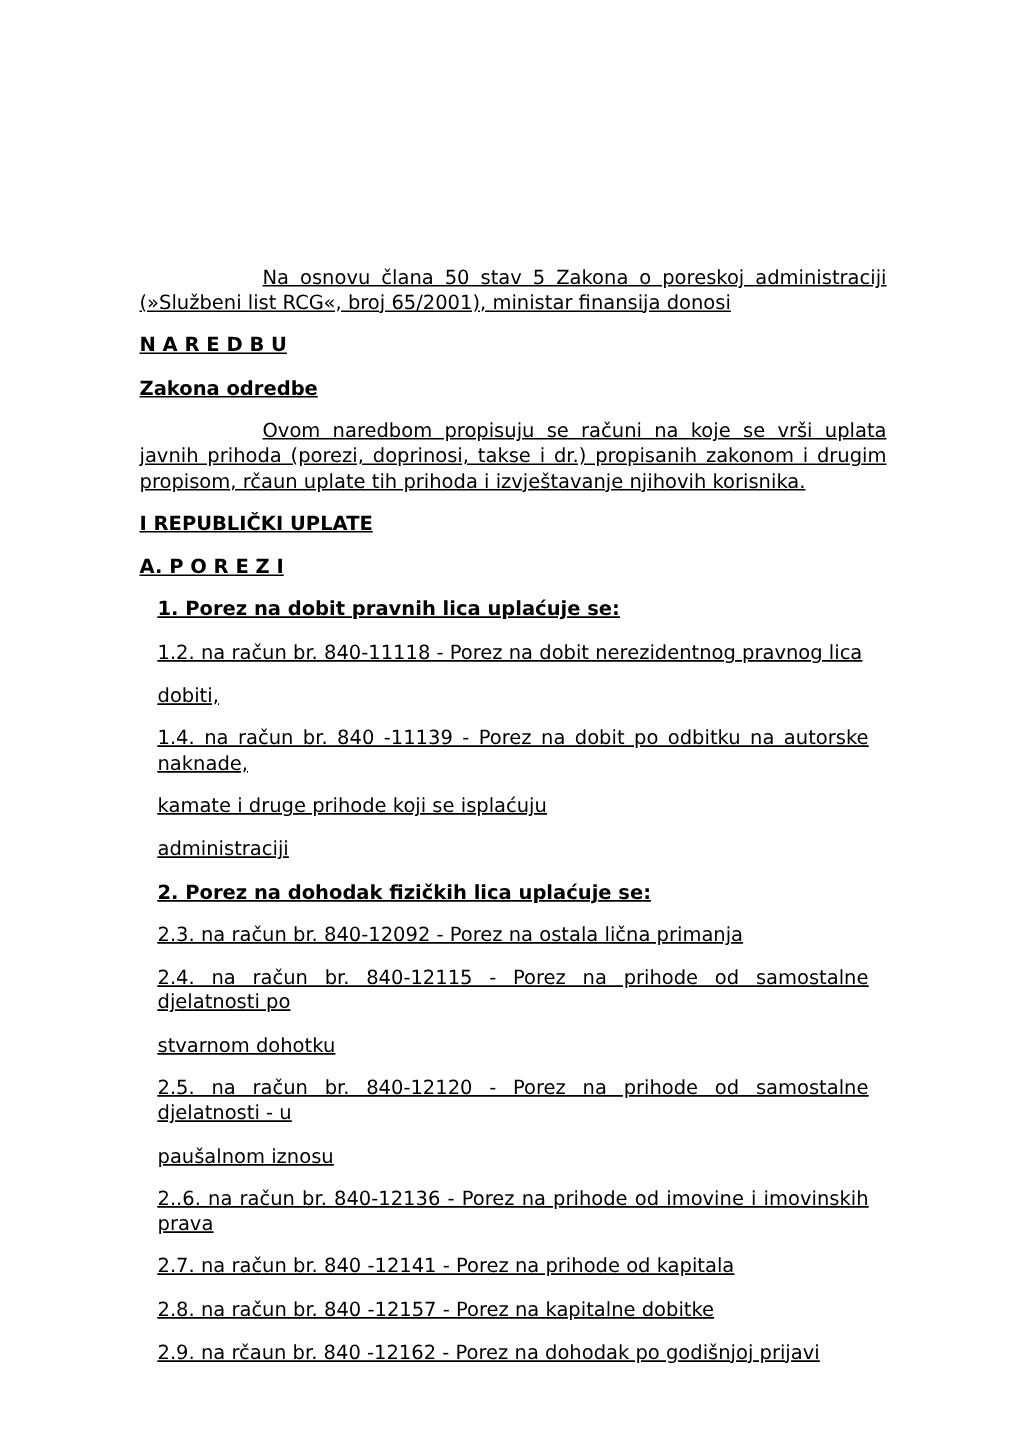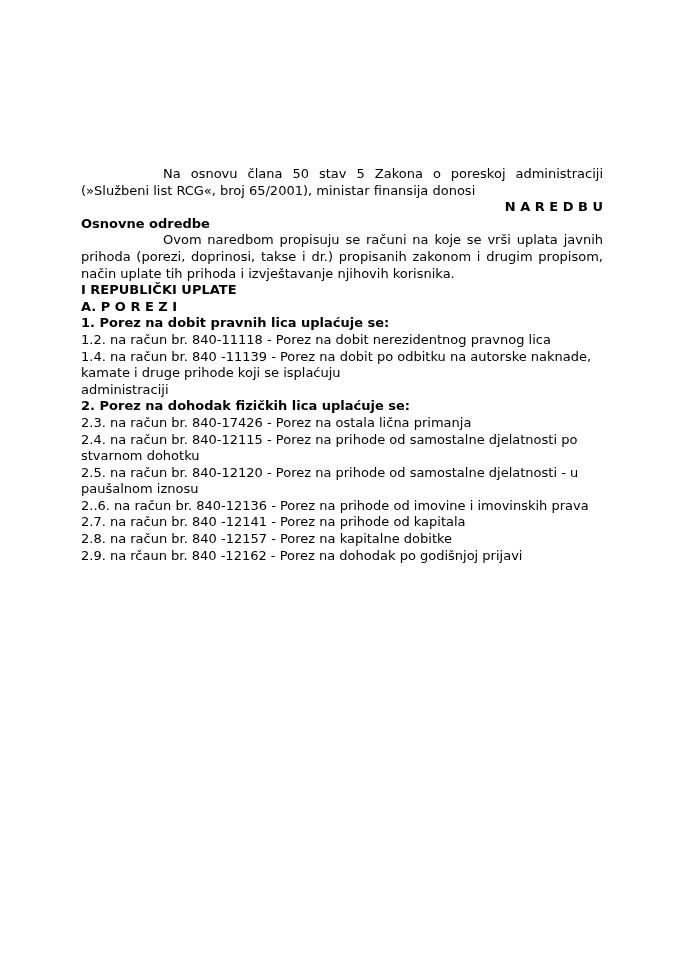--- a/index.html
+++ b/index.html
@@ -9,61 +9,62 @@
     width: 679px;
     height: 960px;
     background: #ffffff;
     color: #000000;
     font-family: "DejaVu Sans", "Liberation Sans", sans-serif;
     font-size: 13px;
     line-height: 16.6px;
     padding: 166px 76px 40px 81px;
     overflow: hidden;
   }
-  .page p, .page div { margin: 0; }
+  .page p, .page div { margin: 12px; text-decoration: underline; }
   .j  { text-align: justify; }
   .fi { text-indent: 82px; }
   .b  { font-weight: bold; }
-  .c  { text-align: right; }
+  .c  { text-align: left; }
   .ml { margin-left: 82px; }
   .cont { margin-left: 184px; }
   .gap-s { margin-top: 11px; }
   .gap-m { margin-top: 16px; }
   sup { font-size: 9px; line-height: 0; vertical-align: super; margin-left: 3px; font-weight: bold; }
 </style>
 </head>
 <body>
 
 <div class="page">
 
   <p class="j fi">Na osnovu člana 50 stav 5 Zakona o poreskoj administraciji (»Službeni list RCG«, broj 65/2001), ministar finansija donosi</p>
 
   <div class="c b gap-s">N A R E D B U</div>
 
 
-  <div class="ml b">Osnovne odredbe</div>
+  <div class="ml b">Zakona odredbe</div>
 
-  <p class="j fi gap-m">Ovom naredbom propisuju se računi na koje se vrši uplata javnih prihoda (porezi, doprinosi, takse i dr.) propisanih zakonom i drugim propisom, način uplate tih prihoda i izvještavanje njihovih korisnika.</p>
+  <p class="j fi gap-m">Ovom naredbom propisuju se računi na koje se vrši uplata javnih prihoda (porezi, doprinosi, takse i dr.) propisanih zakonom i drugim propisom, rčaun uplate tih prihoda i izvještavanje njihovih korisnika.</p>
 
   <div class="ml b gap-s">I REPUBLIČKI UPLATE</div>
   <div class="ml b">A.  P O R E Z I</div>
 
   <div>
     <div class="b gap-m">1. Porez na dobit pravnih lica uplaćuje se:</div>
 
     <div class="j">1.2. na račun br. 840-11118 - Porez na dobit nerezidentnog pravnog lica</div>
+    <div class="cont">dobiti,</div>
     <div class="j">1.4. na račun br. 840 -11139 - Porez na dobit po odbitku na autorske naknade,</div>
     <div class="cont">kamate i druge prihode koji se isplaćuju</div>
     <div class="cont">administraciji</div>
   </div>
 
   <div>
     <div class="b gap-m">2. Porez na dohodak fizičkih lica uplaćuje se:</div>
 
-    <div class="j">2.3. na račun br. 840-17426  - Porez na ostala lična primanja</div>
+    <div class="j">2.3. na račun br. 840-12092  - Porez na ostala lična primanja</div>
 
     <div class="j gap-s">2.4. na račun br. 840-12115  - Porez na prihode od samostalne djelatnosti po</div>
     <div class="cont">stvarnom dohotku</div>
     <div class="j">2.5. na račun br. 840-12120 - Porez na prihode od samostalne djelatnosti - u</div>
     <div class="cont">paušalnom iznosu</div>
     <div class="j">2..6. na račun br. 840-12136 - Porez na prihode od imovine i imovinskih prava</div>
     <div class="j">2.7. na račun br. 840 -12141 - Porez na prihode od kapitala</div>
     <div class="j">2.8. na račun br. 840 -12157 - Porez na kapitalne dobitke</div>
     <div class="j">2.9. na rčaun br. 840 -12162 - Porez na dohodak po godišnjoj prijavi</div>
   </div>

